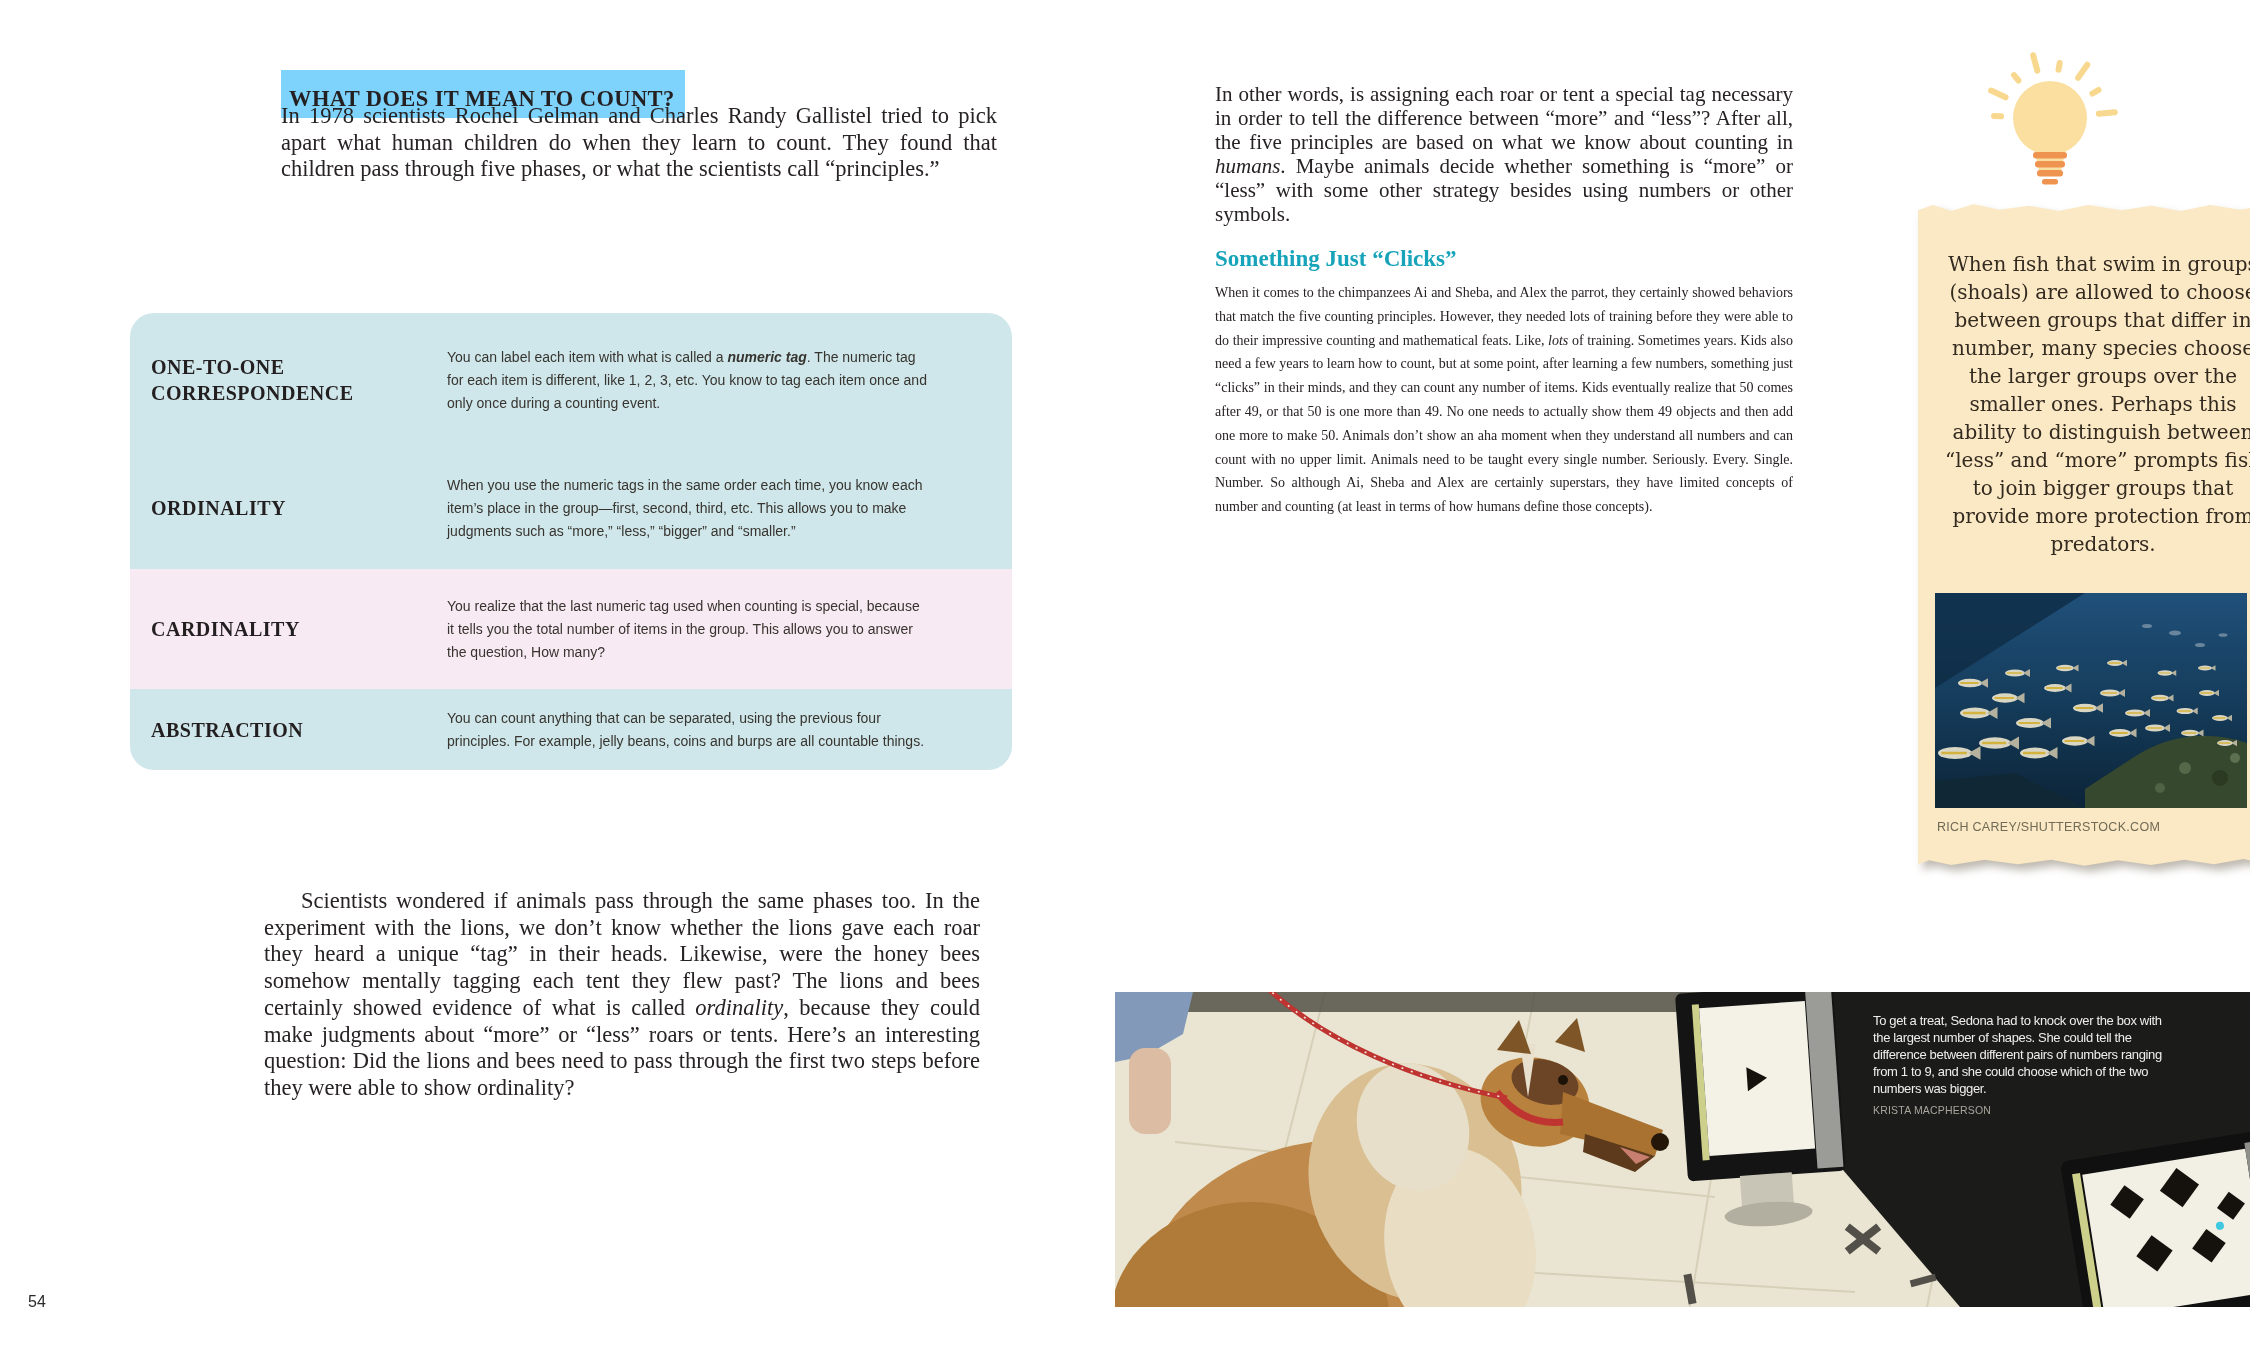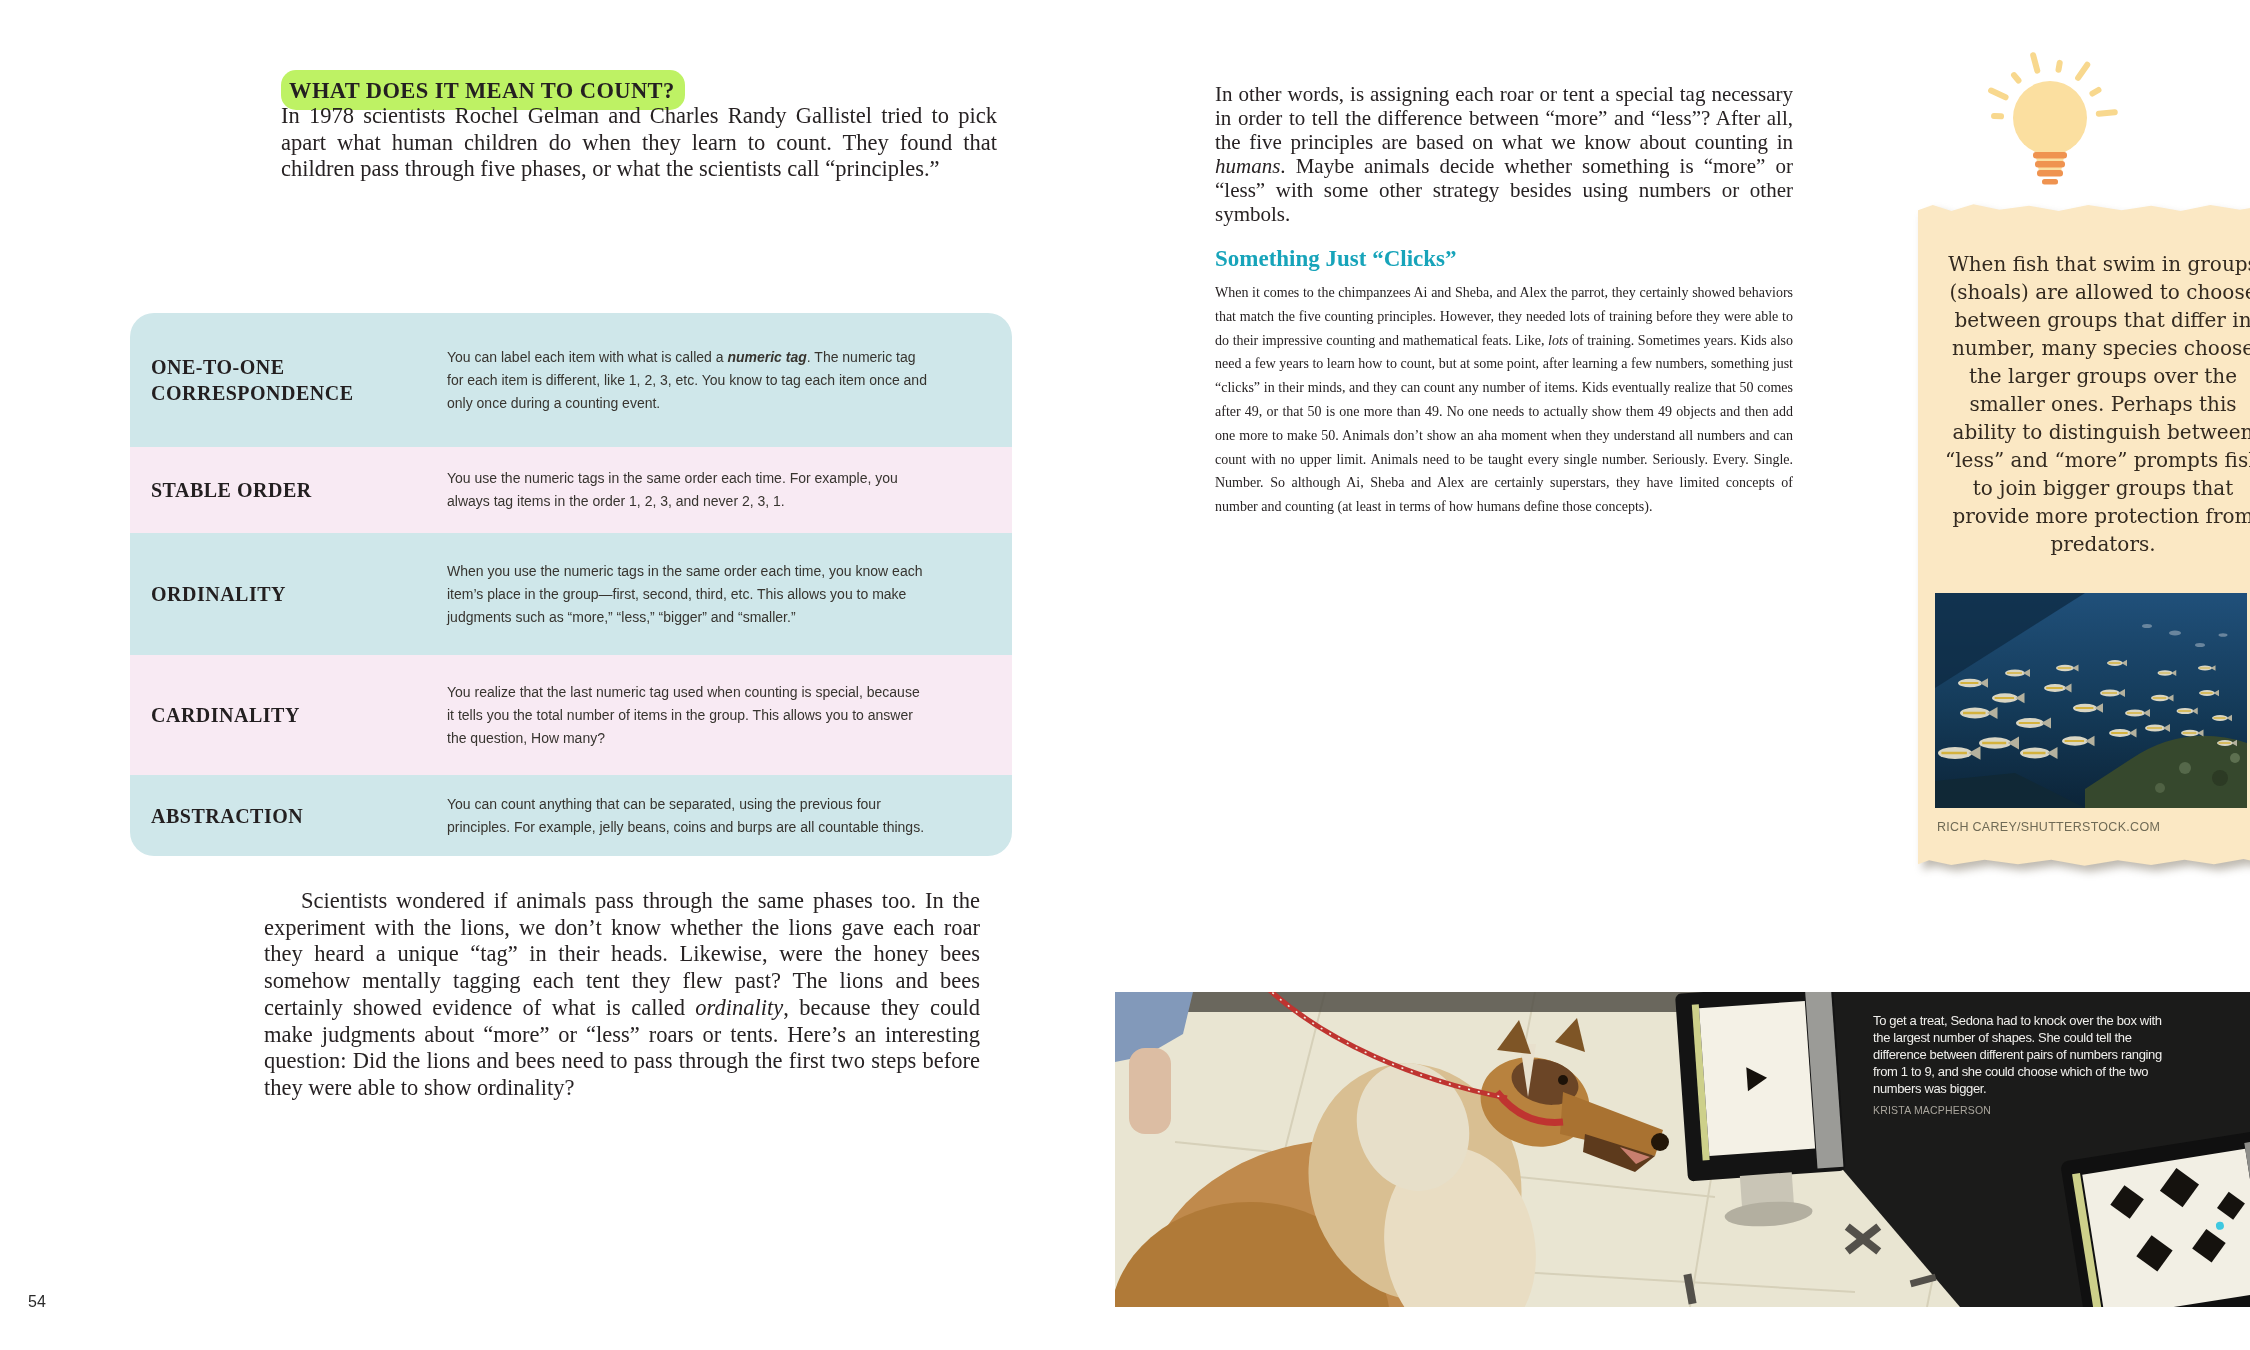--- a/index.html
+++ b/index.html
@@ -1,23 +1,23 @@
 <!DOCTYPE html>
 <html><head>
 <meta charset="utf-8">
 <style>
   html,body{margin:0;padding:0;background:#ffffff;}
   .spread{position:relative;width:2250px;height:1350px;background:#ffffff;overflow:hidden;
           font-family:"Liberation Serif",serif;color:#272223;}
   .abs{position:absolute;}
 
   
-  .headline{left:281px;top:70px;background:#bef264;color:#241f21;
+  .headline{left:281px;top:70px;background:#7dd3fc;color:#241f21;
             font-weight:bold;font-size:22.5px;letter-spacing:.4px;
-            padding:8px 10px 6px 8px;display:inline-block;border-radius:15px;}
+            padding:16px 10px 6px 8px;display:inline-block;}
   .intro{left:281px;top:103px;width:716px;font-size:22.5px;line-height:26.6px;
          text-align:justify;}
   .ptable{left:130px;top:313px;width:882px;border-radius:24px;overflow:hidden;}
   .prow{display:flex;align-items:center;}
   .row-blue{background:#cfe7ea;}
   .row-pink{background:#f8eaf3;}
   .prow .term{width:317px;box-sizing:border-box;padding-left:21px;
               font-weight:bold;font-size:20px;letter-spacing:.5px;line-height:1.3;color:#231f20;}
   .prow .def{flex:1;padding-right:82px;font-family:"Liberation Sans",sans-serif;
              font-size:14px;line-height:23px;color:#37342f;}
@@ -60,24 +60,20 @@
 <div class="spread">
 
   <div class="abs headline">WHAT DOES IT MEAN TO COUNT?</div>
 
   <div class="abs intro">In 1978 scientists Rochel Gelman and Charles Randy Gallistel tried to pick apart what human children do when they learn to count. They found that children pass through five phases, or what the scientists call “principles.”</div>
 
   <div class="abs ptable">
     <div class="prow row-blue" style="height:134px">
       <div class="term">ONE-TO-ONE CORRESPONDENCE</div>
       <div class="def">You can label each item with what is called a <strong><em>numeric tag</em></strong>. The numeric tag for each item is different, like 1, 2, 3, etc. You know to tag each item once and only once during a counting event.</div>
-    </div>
-    <div class="prow row-pink" style="height:86px">
-      <div class="term">STABLE ORDER</div>
-      <div class="def">You use the numeric tags in the same order each time. For example, you always tag items in the order 1, 2, 3, and never 2, 3, 1.</div>
     </div>
     <div class="prow row-blue" style="height:122px">
       <div class="term">ORDINALITY</div>
       <div class="def">When you use the numeric tags in the same order each time, you know each item’s place in the group—first, second, third, etc. This allows you to make judgments such as “more,” “less,” “bigger” and “smaller.”</div>
     </div>
     <div class="prow row-pink" style="height:120px">
       <div class="term">CARDINALITY</div>
       <div class="def">You realize that the last numeric tag used when counting is special, because it tells you the total number of items in the group. This allows you to answer the question, How many?</div>
     </div>
     <div class="prow row-blue" style="height:81px">

